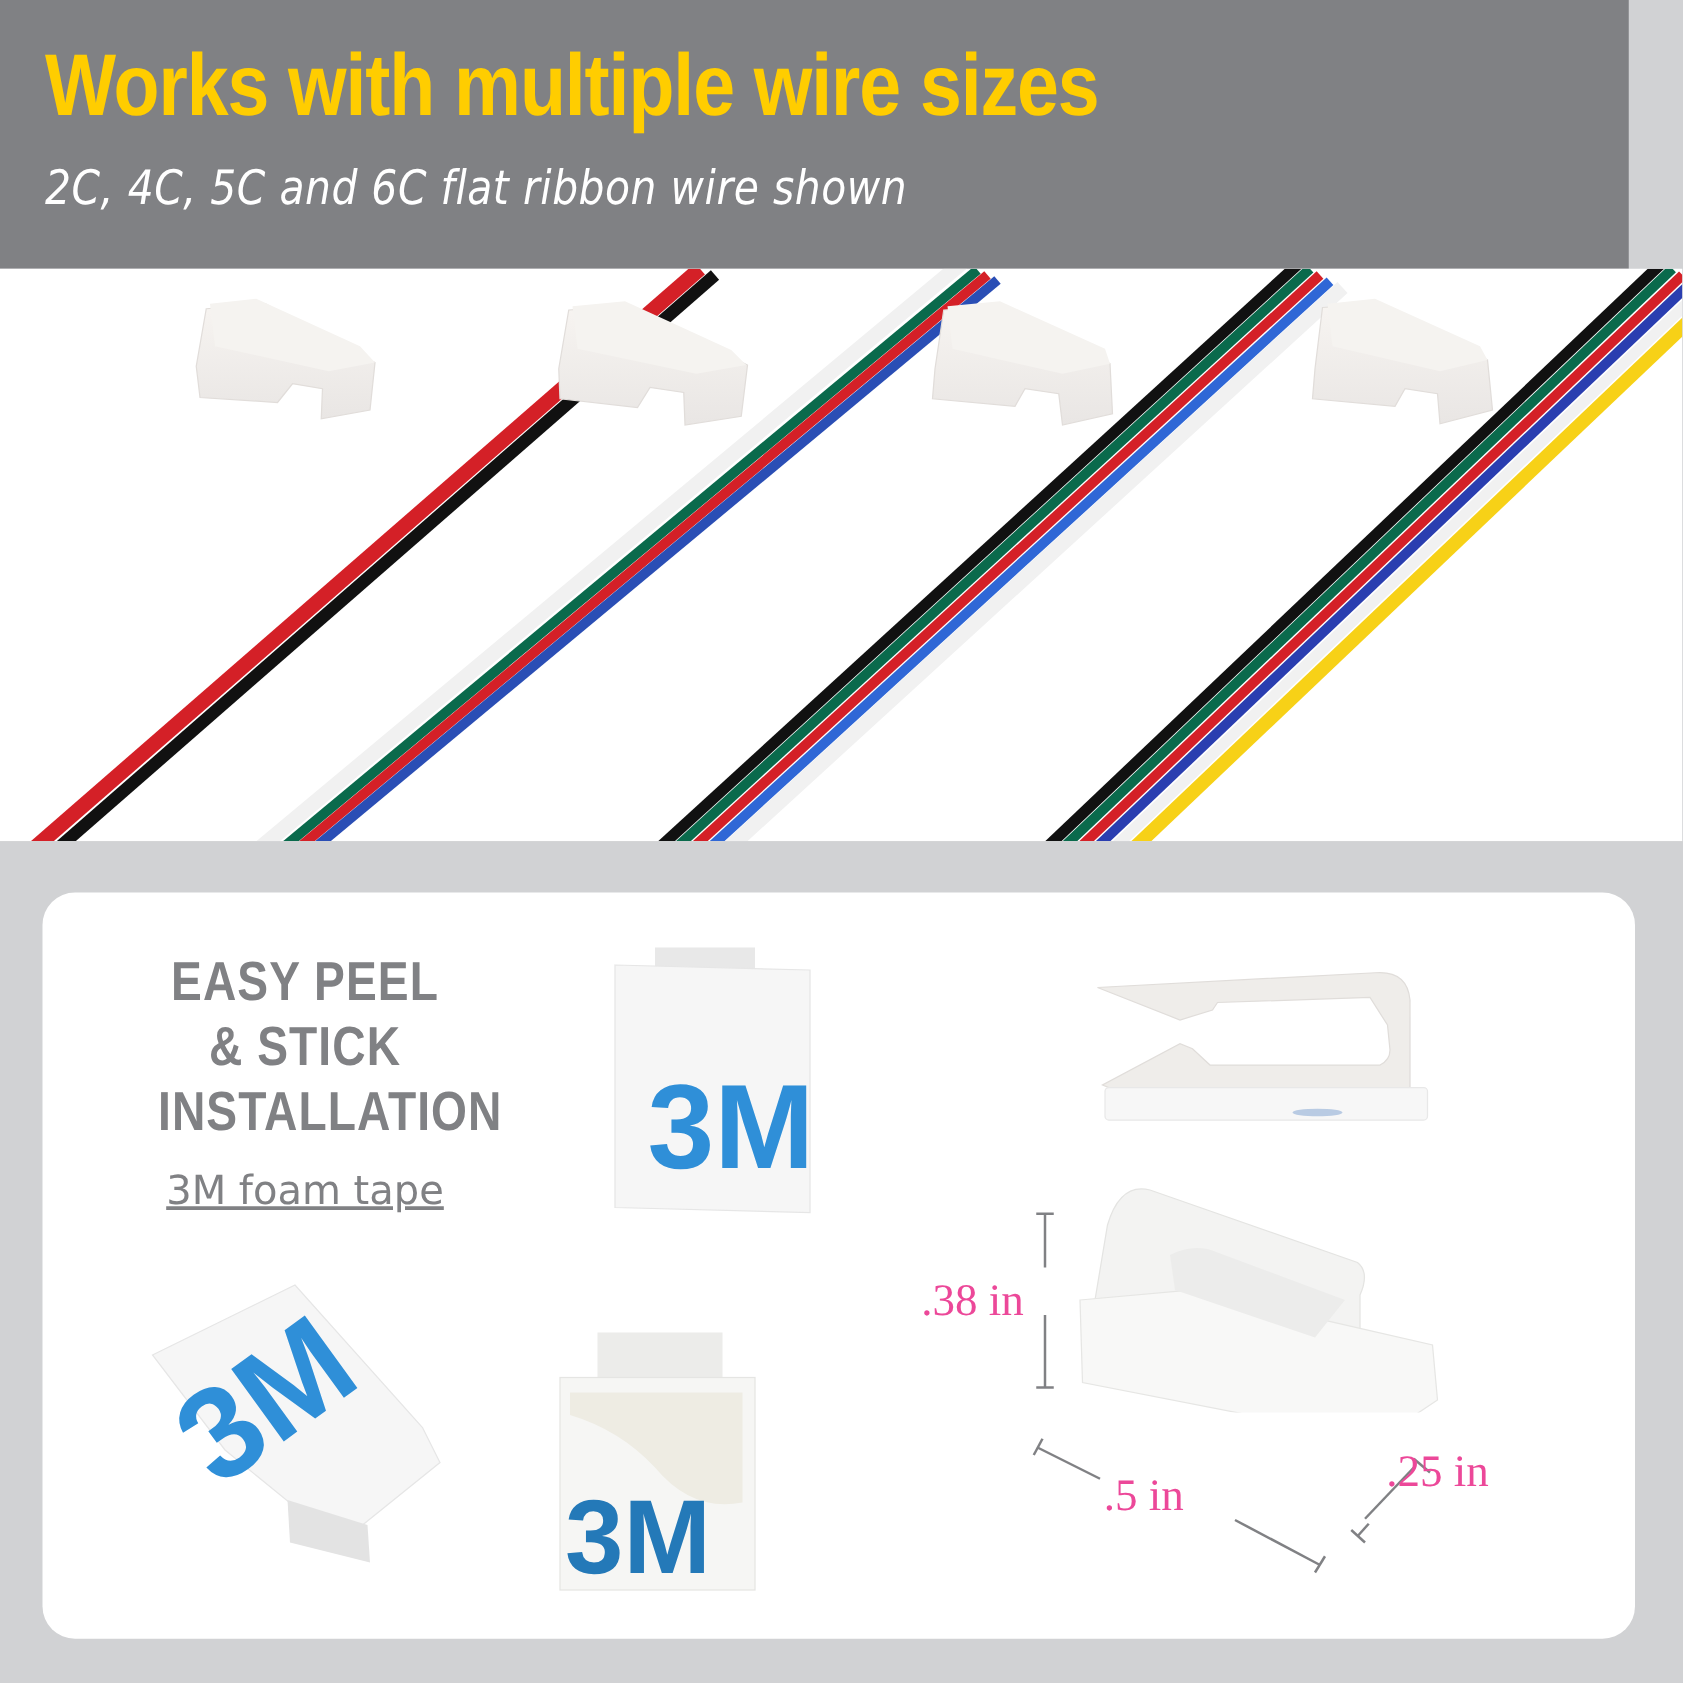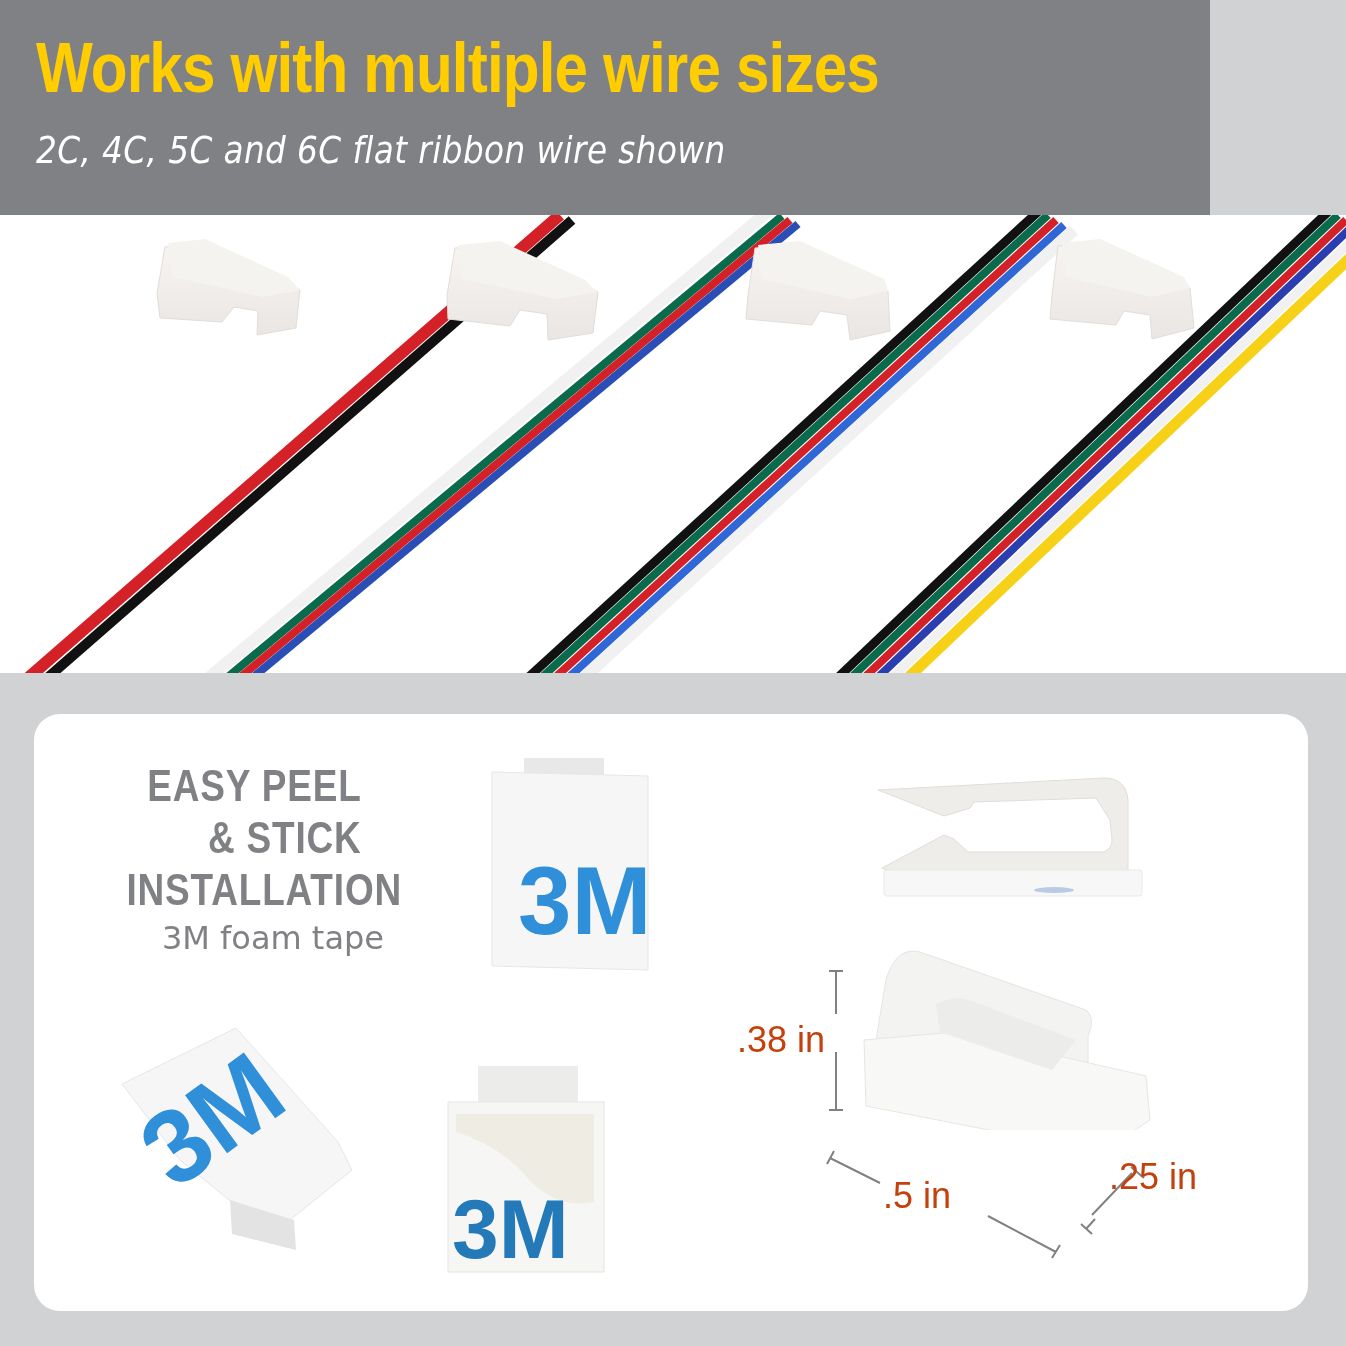--- a/index.html
+++ b/index.html
@@ -1,26 +1,26 @@
 <!DOCTYPE html>
 <html><head>
   <meta charset="utf-8">
   <style>
     html, body { margin: 0; padding: 0; }
     body { width: 1346px; height: 1346px; position: relative; overflow: hidden; background: #d1d2d4; font-family: "Liberation Sans", sans-serif; }
-    .header { position: absolute; left: 0; top: 0; width: 1199px; height: 215px; background: #808184; padding-left: 11px; }
+    .header { position: absolute; left: 0; top: 0; width: 1303px; height: 215px; background: #808184; }
     .title { position: absolute; left: 36px; top: 28px; font-family: "Liberation Sans", sans-serif; font-weight: bold; font-size: 70px; color: #ffcd00; letter-spacing: -1px; transform: scaleX(0.86); transform-origin: left top; white-space: nowrap; }
     .subtitle { position: absolute; left: 36px; top: 128px; font-family: "DejaVu Sans", sans-serif; font-style: italic; font-size: 38px; color: #ffffff; font-weight: normal; transform: scaleX(0.86); transform-origin: left top; white-space: nowrap; letter-spacing: 0.5px; }
     .wires { position: absolute; left: 0; top: 215px; width: 1346px; height: 458px; background: #ffffff; overflow: hidden; }
     .lower { position: absolute; left: 0; top: 673px; width: 1346px; height: 673px; background: #d1d2d4; }
     .card { position: absolute; left: 34px; top: 41px; width: 1274px; height: 597px; background: #ffffff; border-radius: 26px; }
-    .peel { position: absolute; left: 70px; top: 46px; width: 280px; text-align: right; color: #808184; }
+    .peel { position: absolute; left: 70px; top: 46px; width: 280px; text-align: center; color: #808184; }
     .peel .l { font-family: "Liberation Sans", sans-serif; font-weight: bold; font-size: 44px; line-height: 52px; transform: scaleX(0.84); transform-origin: center top; white-space: nowrap; letter-spacing: 1px; }
-    .peel .s { font-family: "DejaVu Sans", sans-serif; font-size: 32px; line-height: 40px; margin-top: 2px; color: #808184; white-space: nowrap; }
-    .dim { position: absolute; font-family: Liberation Sans, sans-serif; font-size: 36px; color: #c2410c; white-space: nowrap; }
+    .peel .s { font-family: "DejaVu Sans", sans-serif; font-size: 32px; line-height: 40px; margin-top: 16px; color: #808184; white-space: nowrap; text-decoration: underline; }
+    .dim { position: absolute; font-family: Liberation Serif, serif; font-size: 36px; color: #ec4899; white-space: nowrap; }
     svg { display: block; }
   </style>
 </head>
 <body>
 
 <div class="header">
   <div class="title">Works with multiple wire sizes</div>
   <div class="subtitle">2C, 4C, 5C and 6C flat ribbon wire shown</div>
 </div>
 

